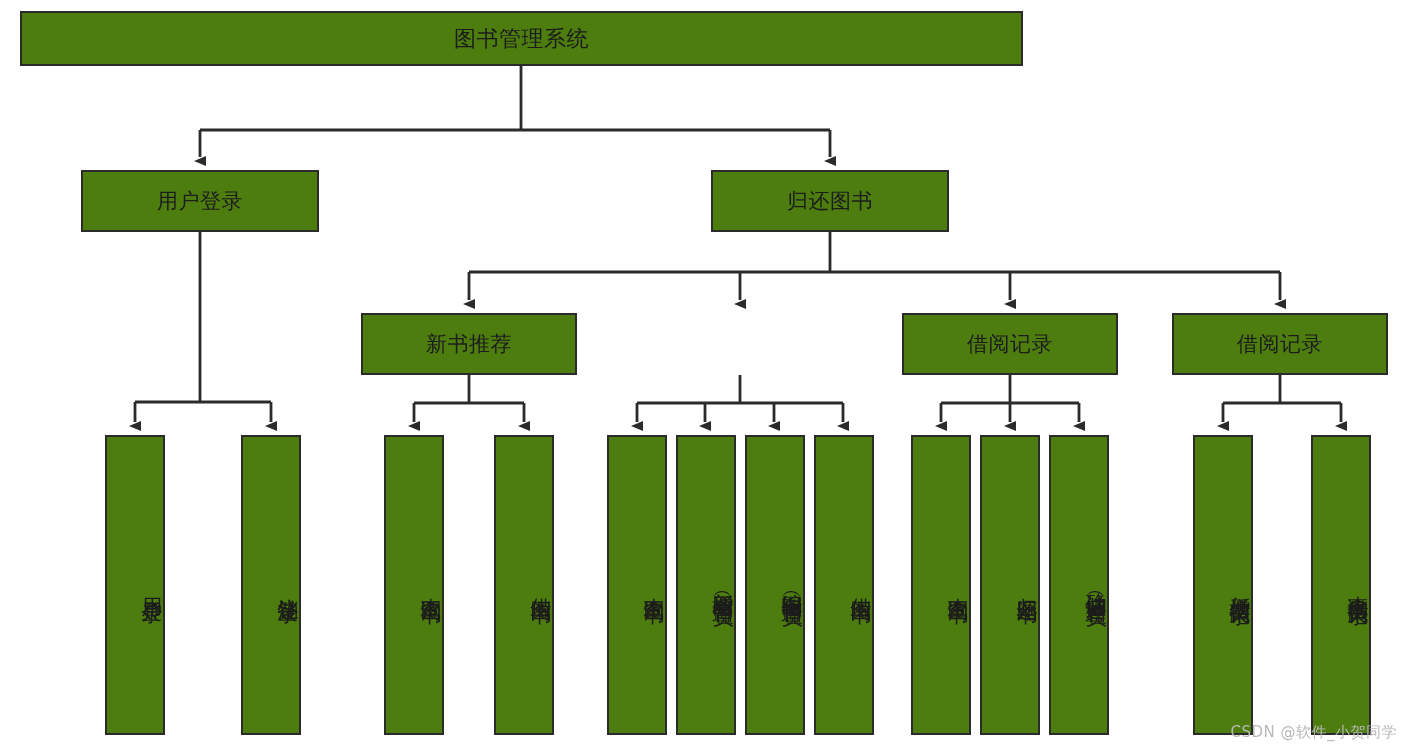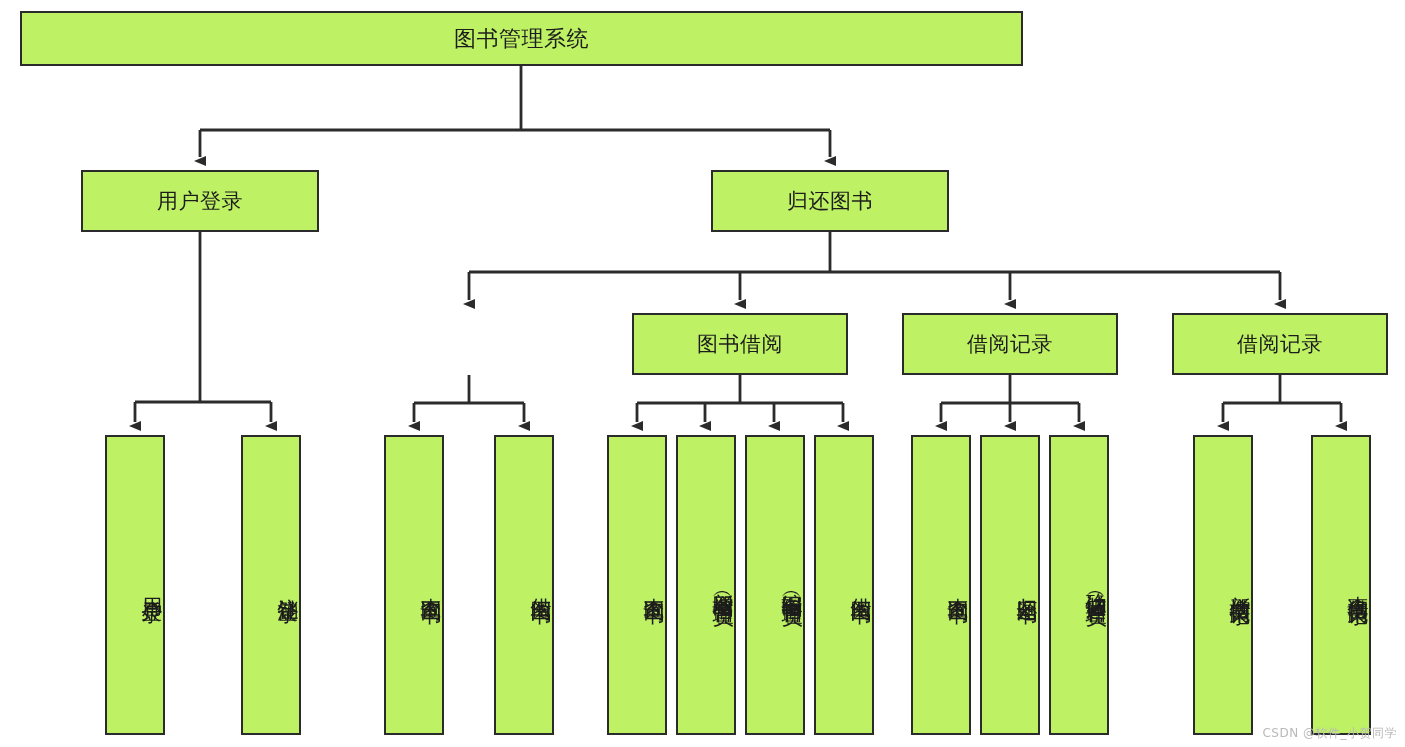--- a/index.html
+++ b/index.html
@@ -23,21 +23,21 @@
     left: 0;
     top: 0;
     width: 1405px;
     height: 747px;
     pointer-events: none;
   }
   .node {
     position: absolute;
     box-sizing: border-box;
     border: 2.5px solid #2b2b2b;
-    background: #bef264;
+    background: #4d7c0f;
     display: flex;
     align-items: center;
     justify-content: center;
     text-align: center;
     color: #1c1c1c;
     z-index: 2;
   }
   .node.h {
     font-size: 21px;
     line-height: 1.25;
@@ -59,21 +59,21 @@
   }
   .node.v span {
     writing-mode: vertical-rl;
     text-orientation: upright;
     white-space: nowrap;
   }
   .watermark {
     position: absolute;
     right: 8px;
     bottom: 5px;
-    font-size: 12px;
+    font-size: 15px;
     color: #b9b9b9;
     letter-spacing: 0.5px;
     z-index: 5;
     white-space: nowrap;
   }
 </style>
 </head>
 <body>
 
 <div id="canvas">
@@ -133,24 +133,24 @@
   </div>
 
   <div class="node h" style="left:81px; top:170px; width:238px; height:62px;">
     <span>用户登录</span>
   </div>
 
   <div class="node h" style="left:711px; top:170px; width:238px; height:62px;">
     <span>归还图书</span>
   </div>
 
-
-  <div class="node h" style="left:632px; top:313px; width:216px; height:62px;">
-    <span>图书借阅</span>
-  </div>
+  <div class="node h" style="left:361px; top:313px; width:216px; height:62px;">
+    <span>新书推荐</span>
+  </div>
+
 
   <div class="node h" style="left:902px; top:313px; width:216px; height:62px;">
     <span>借阅记录</span>
   </div>
 
   <div class="node h" style="left:1172px; top:313px; width:216px; height:62px;">
     <span>借阅记录</span>
   </div>
 
   <div class="node v" style="left:105px; top:435px; width:60px; height:300px;">

